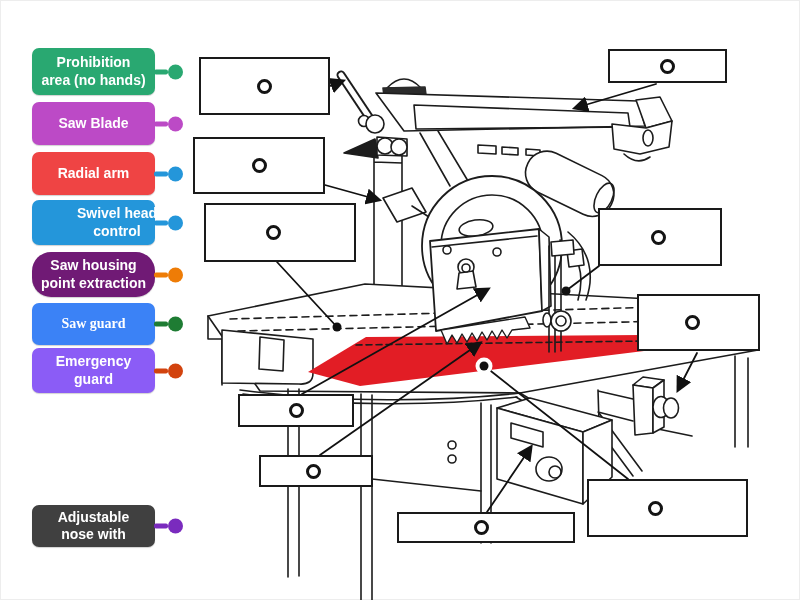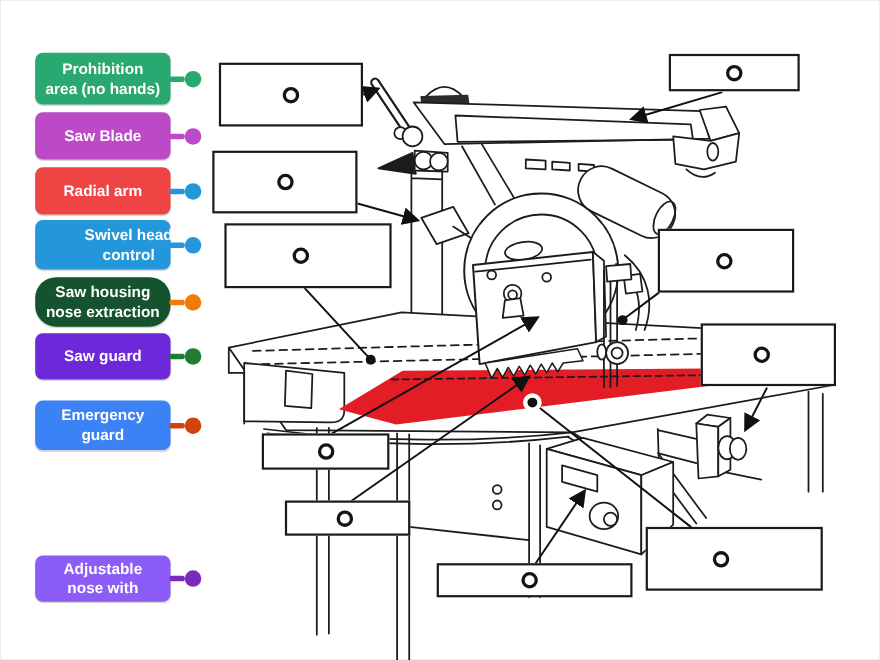--- a/index.html
+++ b/index.html
@@ -215,38 +215,38 @@
     <span class="lline"></span>
     <span class="stub" style="background: rgb(36, 150, 218);"></span>
     <span class="dot" style="background: rgb(36, 150, 218);"></span>
   </div>
   <div class="label" style="top: 200px; height: 45px; background: rgb(36, 150, 218); padding-left: 47px;">
     <span class="lline">Swivel head</span>
     <span class="lline">control</span>
     <span class="stub" style="background: rgb(36, 150, 218);"></span>
     <span class="dot" style="background: rgb(36, 150, 218);"></span>
   </div>
-  <div class="label" style="top: 252px; height: 45px; background: #14532d; border-radius: 19px;">
+  <div class="label" style="top: 252px; height: 45px; background: #701a75; border-radius: 19px;">
     <span class="lline">Saw housing</span>
-    <span class="lline">nose extraction</span>
+    <span class="lline">point extraction</span>
     <span class="stub" style="background: rgb(238, 124, 6);"></span>
     <span class="dot" style="background: rgb(238, 124, 6);"></span>
   </div>
-  <div class="label" style="top: 303px; height: 42px; background: #6d28d9;">
+  <div class="label" style="top: 303px; height: 42px; background: #3b82f6; font-family: Liberation Serif, serif;">
     <span class="lline">Saw guard</span>
     <span class="lline"></span>
     <span class="stub" style="background: rgb(30, 124, 51);"></span>
     <span class="dot" style="background: rgb(30, 124, 51);"></span>
   </div>
-  <div class="label" style="top: 364px; height: 45px; background: #3b82f6;">
+  <div class="label" style="top: 348px; height: 45px; background: #8b5cf6;">
     <span class="lline">Emergency</span>
     <span class="lline">guard</span>
     <span class="stub" style="background: rgb(210, 67, 14);"></span>
     <span class="dot" style="background: rgb(210, 67, 14);"></span>
   </div>
-  <div class="label" style="top: 505px; height: 42px; background: #8b5cf6;">
+  <div class="label" style="top: 505px; height: 42px; background: #404040;">
     <span class="lline">Adjustable</span>
     <span class="lline">nose with</span>
     <span class="stub" style="background: rgb(122, 43, 190);"></span>
     <span class="dot" style="background: rgb(122, 43, 190);"></span>
   </div>
 
 </div>
 
 </body></html>

